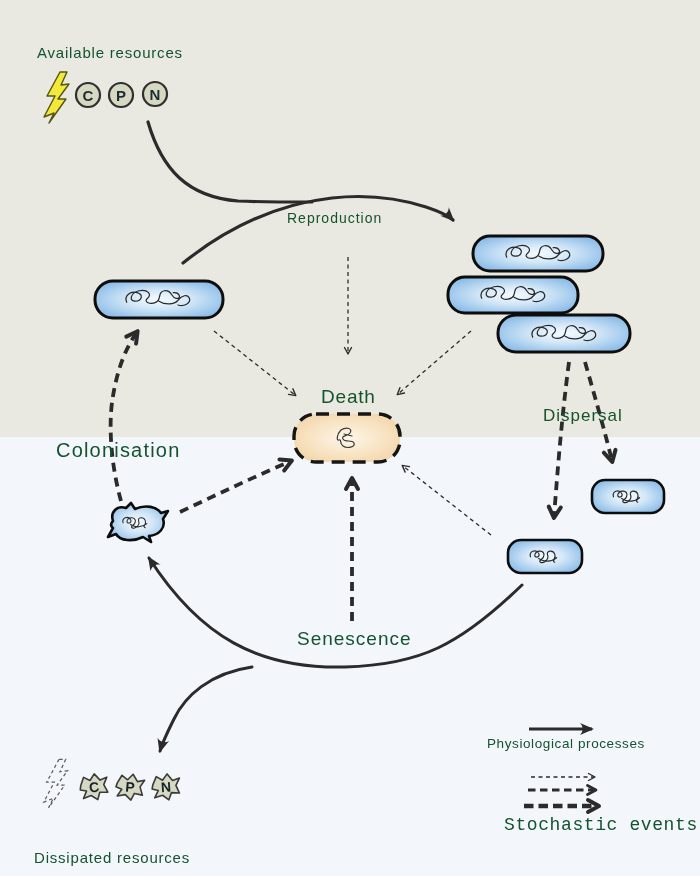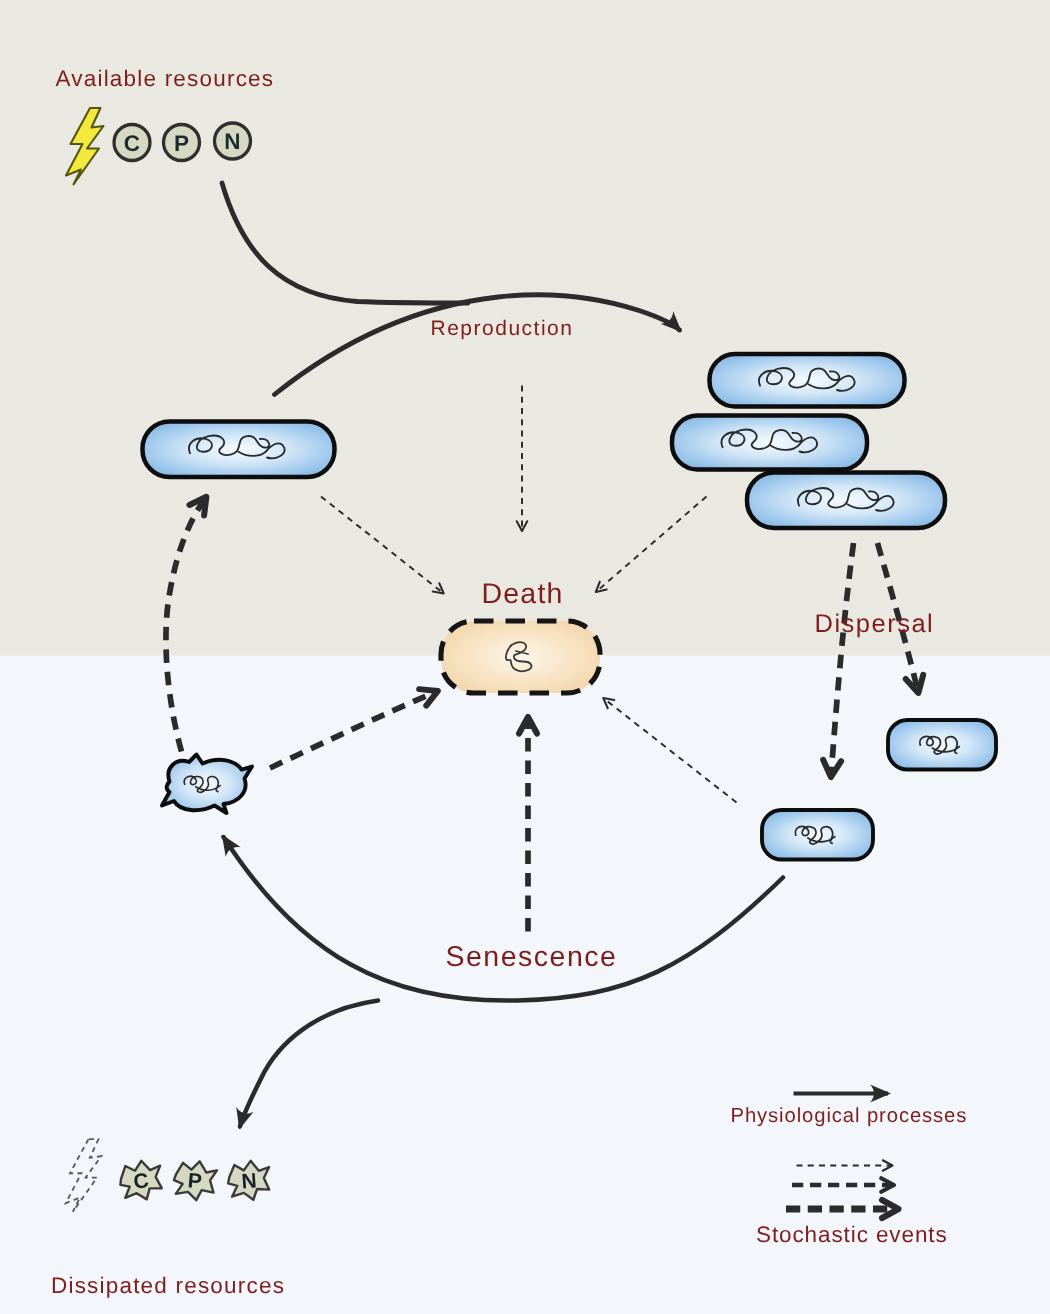--- a/index.html
+++ b/index.html
@@ -3,34 +3,34 @@
 <meta charset="utf-8">
 <style>
   html,body{margin:0;padding:0;}
   .stage{
     position:relative;width:700px;height:876px;overflow:hidden;
     font-family:"Liberation Sans",sans-serif;
     background:#eae9e1;
   }
   .stage svg{position:absolute;left:0;top:0;}
   .lbl{
-    position:absolute;white-space:nowrap;color:#7f1d1d;
+    position:absolute;white-space:nowrap;color:#14532d;
     font-family:"Liberation Sans",sans-serif;line-height:1.1;
   }
   .lbl-available   {left:37px;  top:45px;  font-size:15px; letter-spacing:.8px;}
   .lbl-feast       {left:71px;  top:183px; font-size:26px; letter-spacing:.5px;}
   .lbl-reproduction{left:287px; top:211px; font-size:14px; letter-spacing:1px;}
   .lbl-death       {left:321px; top:387px; font-size:19px; letter-spacing:.8px;}
   .lbl-dispersal   {left:543px; top:407px; font-size:17px; letter-spacing:1px;}
   .lbl-colonisation{left:56px;  top:439px; font-size:20px; letter-spacing:1.2px;}
   .lbl-famine      {left:58px;  top:633px; font-size:26px; letter-spacing:.5px;}
   .lbl-senescence  {left:297px; top:629px; font-size:19px; letter-spacing:1px;}
   .lbl-dissipated  {left:34px;  top:818px; font-size:15px; letter-spacing:.8px;margin-top:32px;}
   .lbl-leg-phys    {left:487px; top:737px; font-size:13.5px; letter-spacing:.6px;}
-  .lbl-leg-stoch   {left:504px; top:816px; font-size:15px; letter-spacing:.6px;}
+  .lbl-leg-stoch   {left:504px; top:816px; font-size:18px; letter-spacing:.6px;font-family:Liberation Mono, monospace;}
   .chip-letter{font-weight:bold;font-size:15px;fill:#1d2b33;}
   .crumple-letter{font-weight:bold;font-size:14px;fill:#15222b;}
 </style>
 </head>
 <body>
 
 <div class="stage">
 
 <svg width="700" height="876" viewBox="0 0 700 876">
   <defs>
@@ -165,18 +165,19 @@
   <path d="M529,729 L592,729" fill="none" stroke="#2b2b2b" stroke-width="2.8" marker-end="url(#arrowSolid)"></path>
   <path d="M531,777 L594,777" fill="none" stroke="#2b2b2b" stroke-width="1.3" stroke-dasharray="4 3.5" marker-end="url(#chevThin)"></path>
   <path d="M528,790 L595,790" fill="none" stroke="#2b2b2b" stroke-width="3" stroke-dasharray="7.5 4.5" marker-end="url(#chevMed)"></path>
   <path d="M524,806 L598,806" fill="none" stroke="#2b2b2b" stroke-width="4.6" stroke-dasharray="9.5 5" marker-end="url(#chevThick)"></path>
 </svg>
 
 <div class="lbl lbl-available">Available resources</div>
 <div class="lbl lbl-reproduction">Reproduction</div>
 <div class="lbl lbl-death">Death</div>
 <div class="lbl lbl-dispersal">Dispersal</div>
+<div class="lbl lbl-colonisation">Colonisation</div>
 <div class="lbl lbl-senescence">Senescence</div>
 <div class="lbl lbl-dissipated">Dissipated resources</div>
 <div class="lbl lbl-leg-phys">Physiological processes</div>
 <div class="lbl lbl-leg-stoch">Stochastic events</div>
 
 </div>
 
 </body></html>

